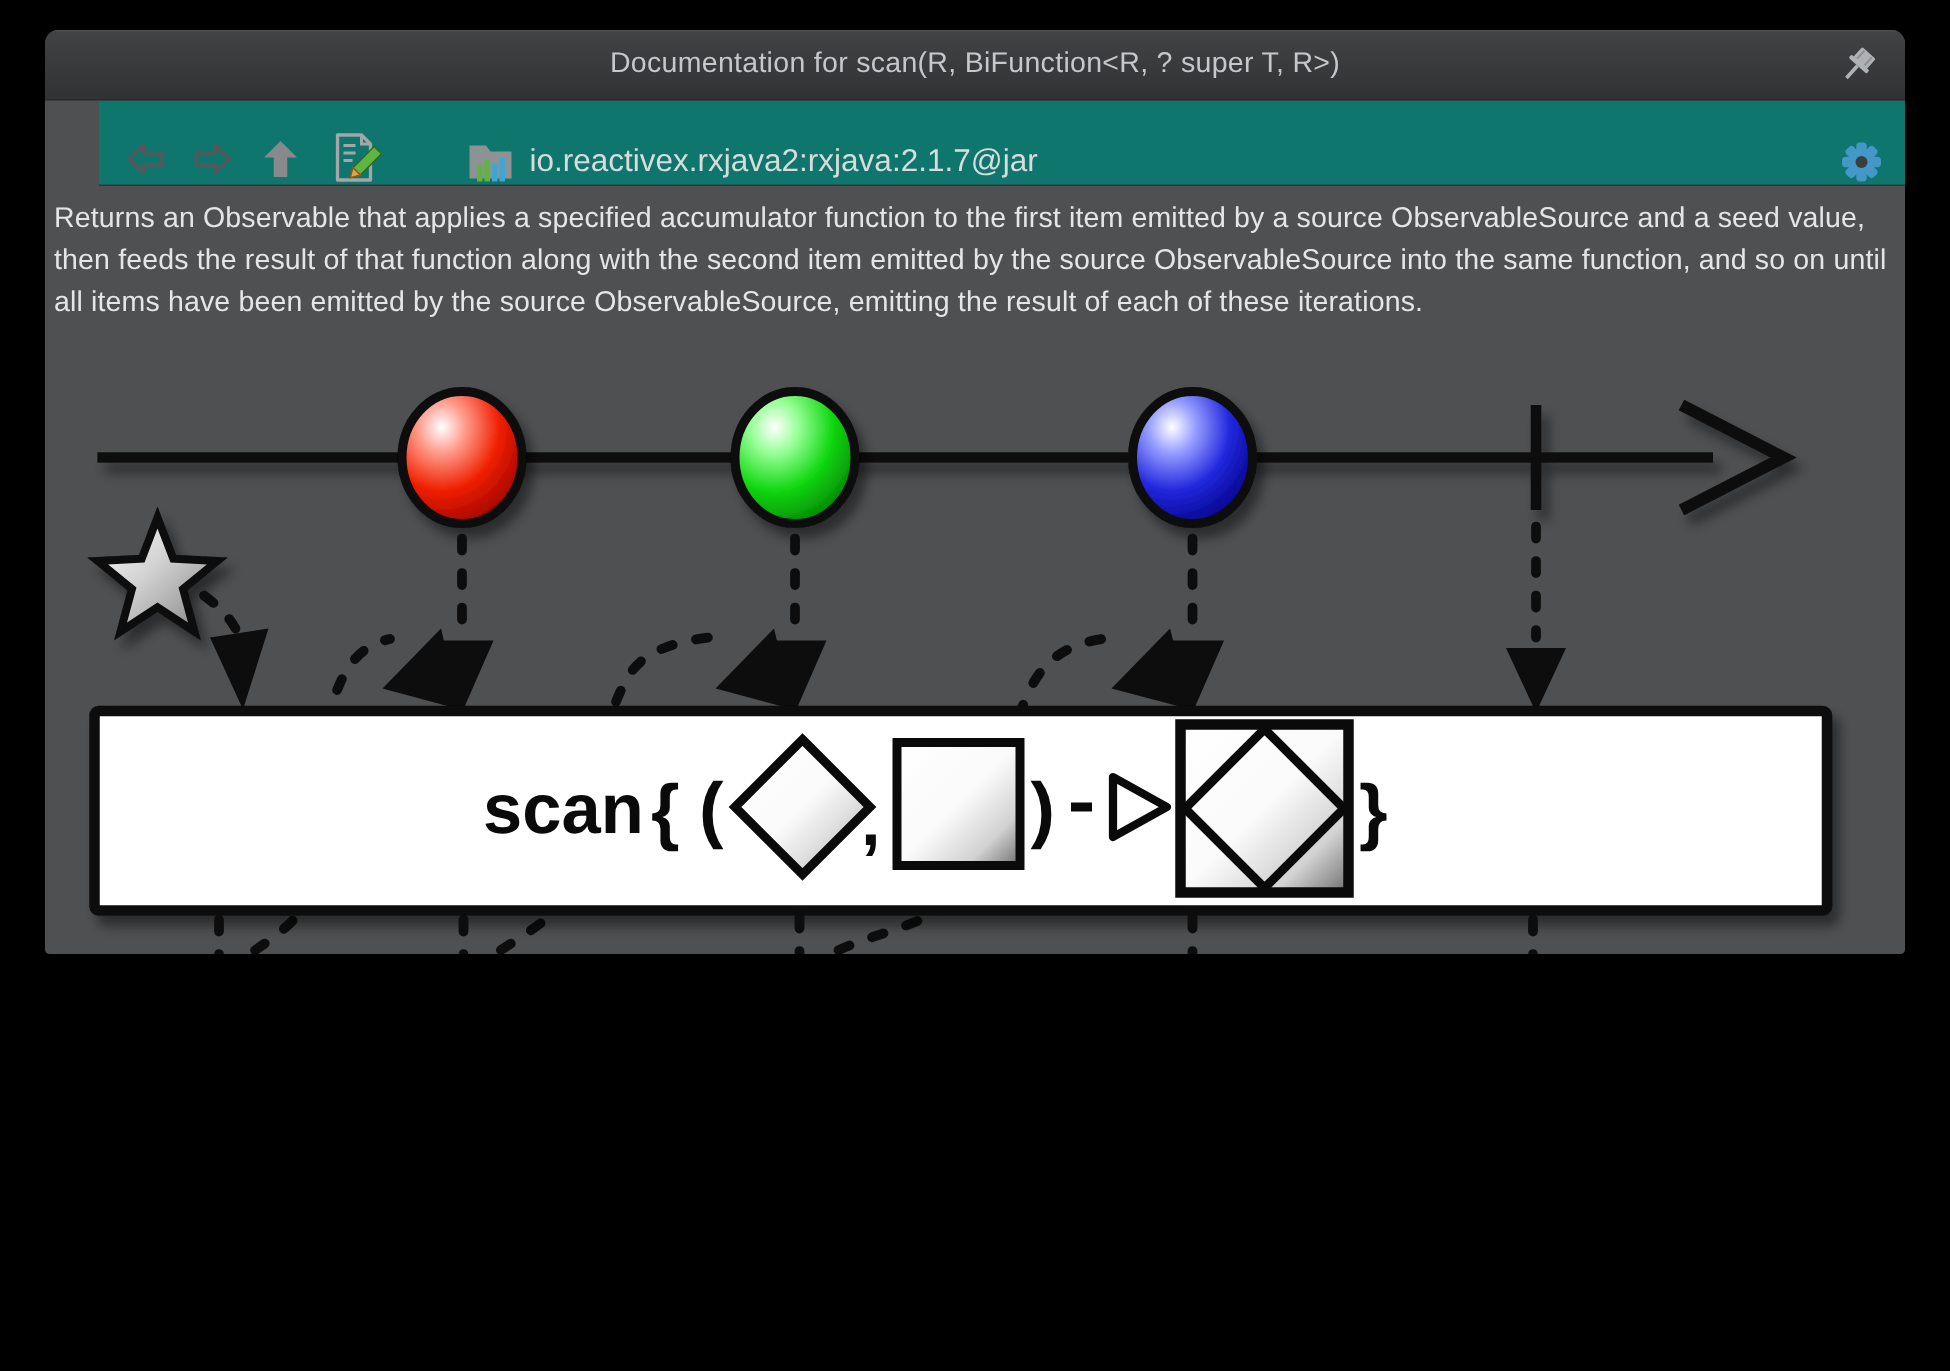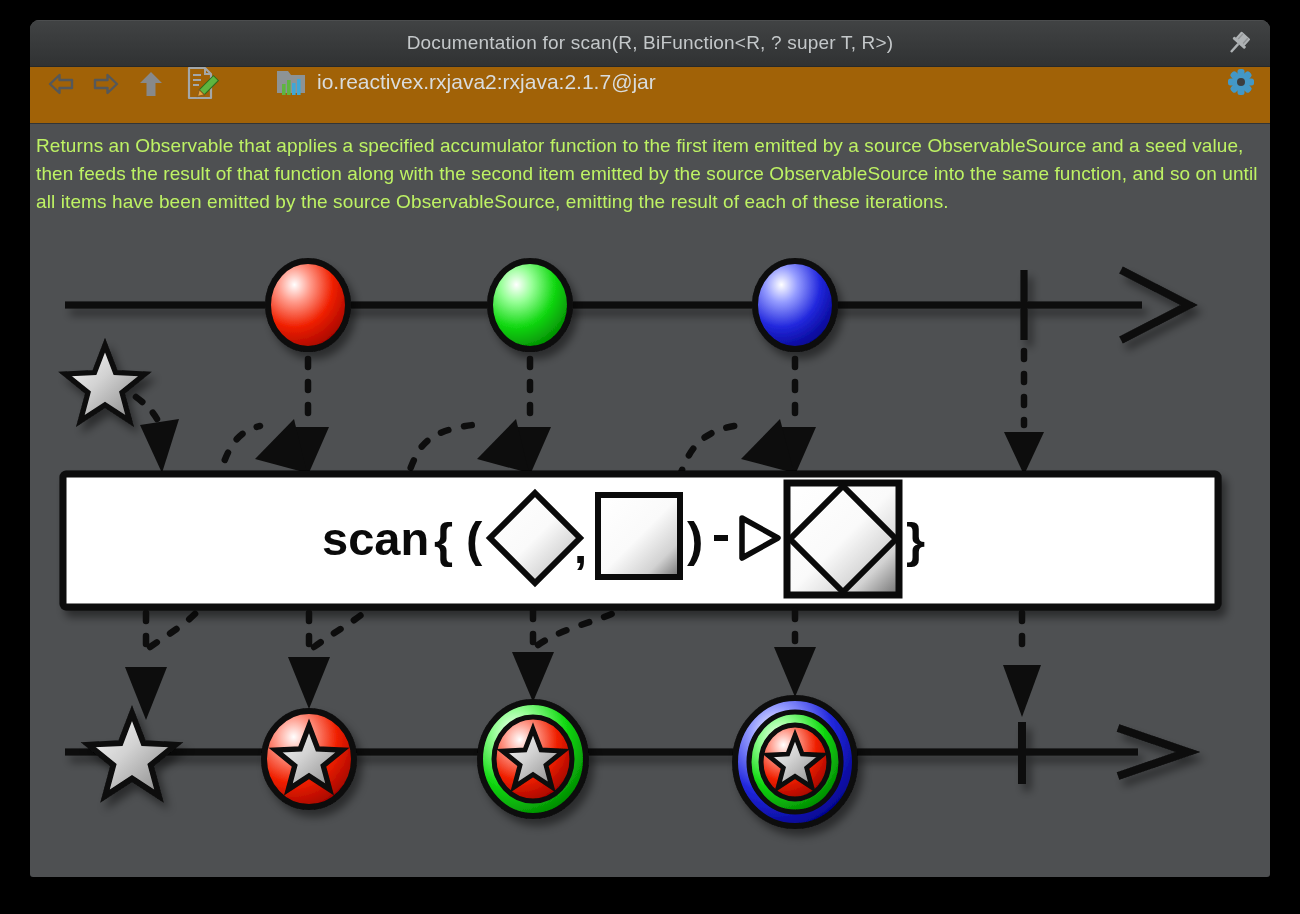--- a/index.html
+++ b/index.html
@@ -1,49 +1,49 @@
 <!DOCTYPE html>
 <html><head>
 <meta charset="utf-8">
 <style>
   html,body{margin:0;padding:0;}
   body{
     width:1300px;height:914px;background:#000;position:relative;overflow:hidden;
     font-family:"Liberation Sans",sans-serif;
   }
   .window{
-    position:absolute;left:30px;top:20px;width:1240px;height:857px;
+    position:absolute;left:30px;top:20px;width:1240px;height:616px;
     background:#4e5052;border-radius:9px 9px 3px 3px;overflow:hidden;
     display:flex;flex-direction:column;
   }
   .titlebar{
     height:46px;flex:0 0 46px;
     background:linear-gradient(#414344,#303233);
     border-bottom:1px solid #27292a;
     box-shadow:inset 0 1px 0 #4c4e4f;
     display:flex;align-items:center;justify-content:center;position:relative;
   }
   .titlebar .title{
     color:#c4c8ca;font-size:19px;letter-spacing:.2px;
   }
   .titlebar .pin{position:absolute;right:16px;top:9px;width:28px;height:28px;}
   .toolbar{
-    height:56px;flex:0 0 56px;background:#a16207;
+    height:56px;flex:0 0 56px;background:#0f766e;
     border-bottom:1px solid #323536;
-    display:flex;align-items:flex-start;padding:0 14px;gap:0;
+    display:flex;align-items:flex-end;padding:0 14px;gap:0;margin-left:36px;
   }
   .tb-btn{width:34px;height:34px;display:flex;align-items:center;justify-content:center;margin-right:11px;}
   .tb-btn.edit{margin-left:6px;margin-right:0;}
   .lib{display:flex;align-items:center;margin-left:56px;gap:10px;}
   .lib-label{color:#d9dcdd;font-size:21px;}
   .tb-spacer{flex:1;}
   .gear{width:30px;height:30px;}
   .doc{
     flex:0 0 123px;padding:8px 10px 0 6px;box-sizing:border-box;
-    color:#bef264;font-size:19px;line-height:28px;letter-spacing:.1px;
+    color:#e5e5e5;font-size:19px;line-height:28px;letter-spacing:.1px;
   }
   .diagram-wrap{flex:1;position:relative;text-align:center;}
   svg text.scanword{font-family:"Liberation Sans",sans-serif;font-weight:bold;}
 </style>
 </head>
 <body>
 
 <div class="window">
 
   <div class="titlebar">

